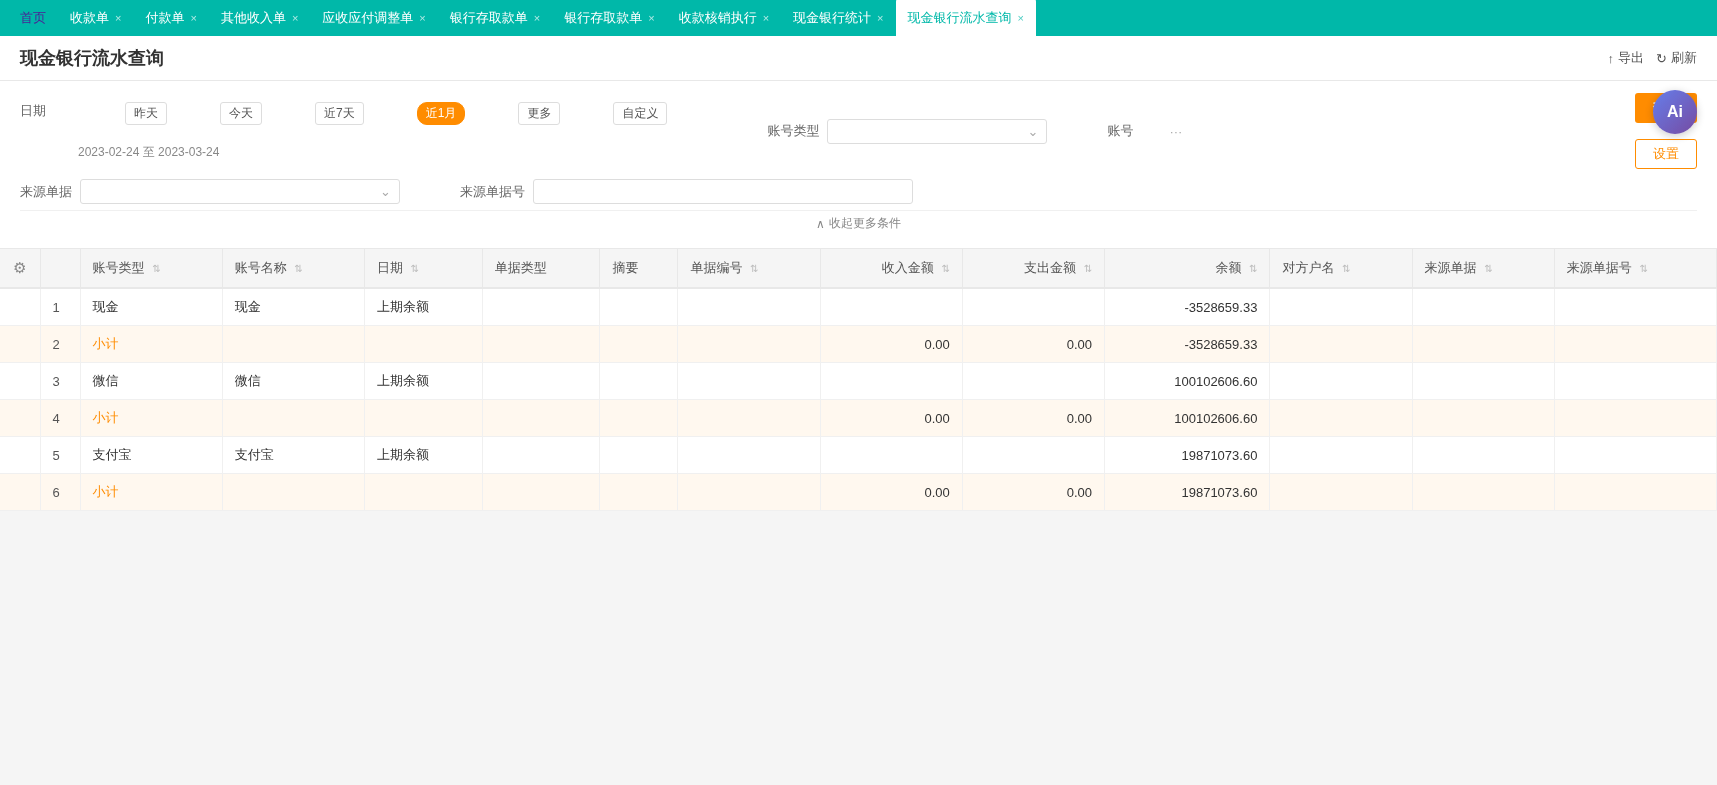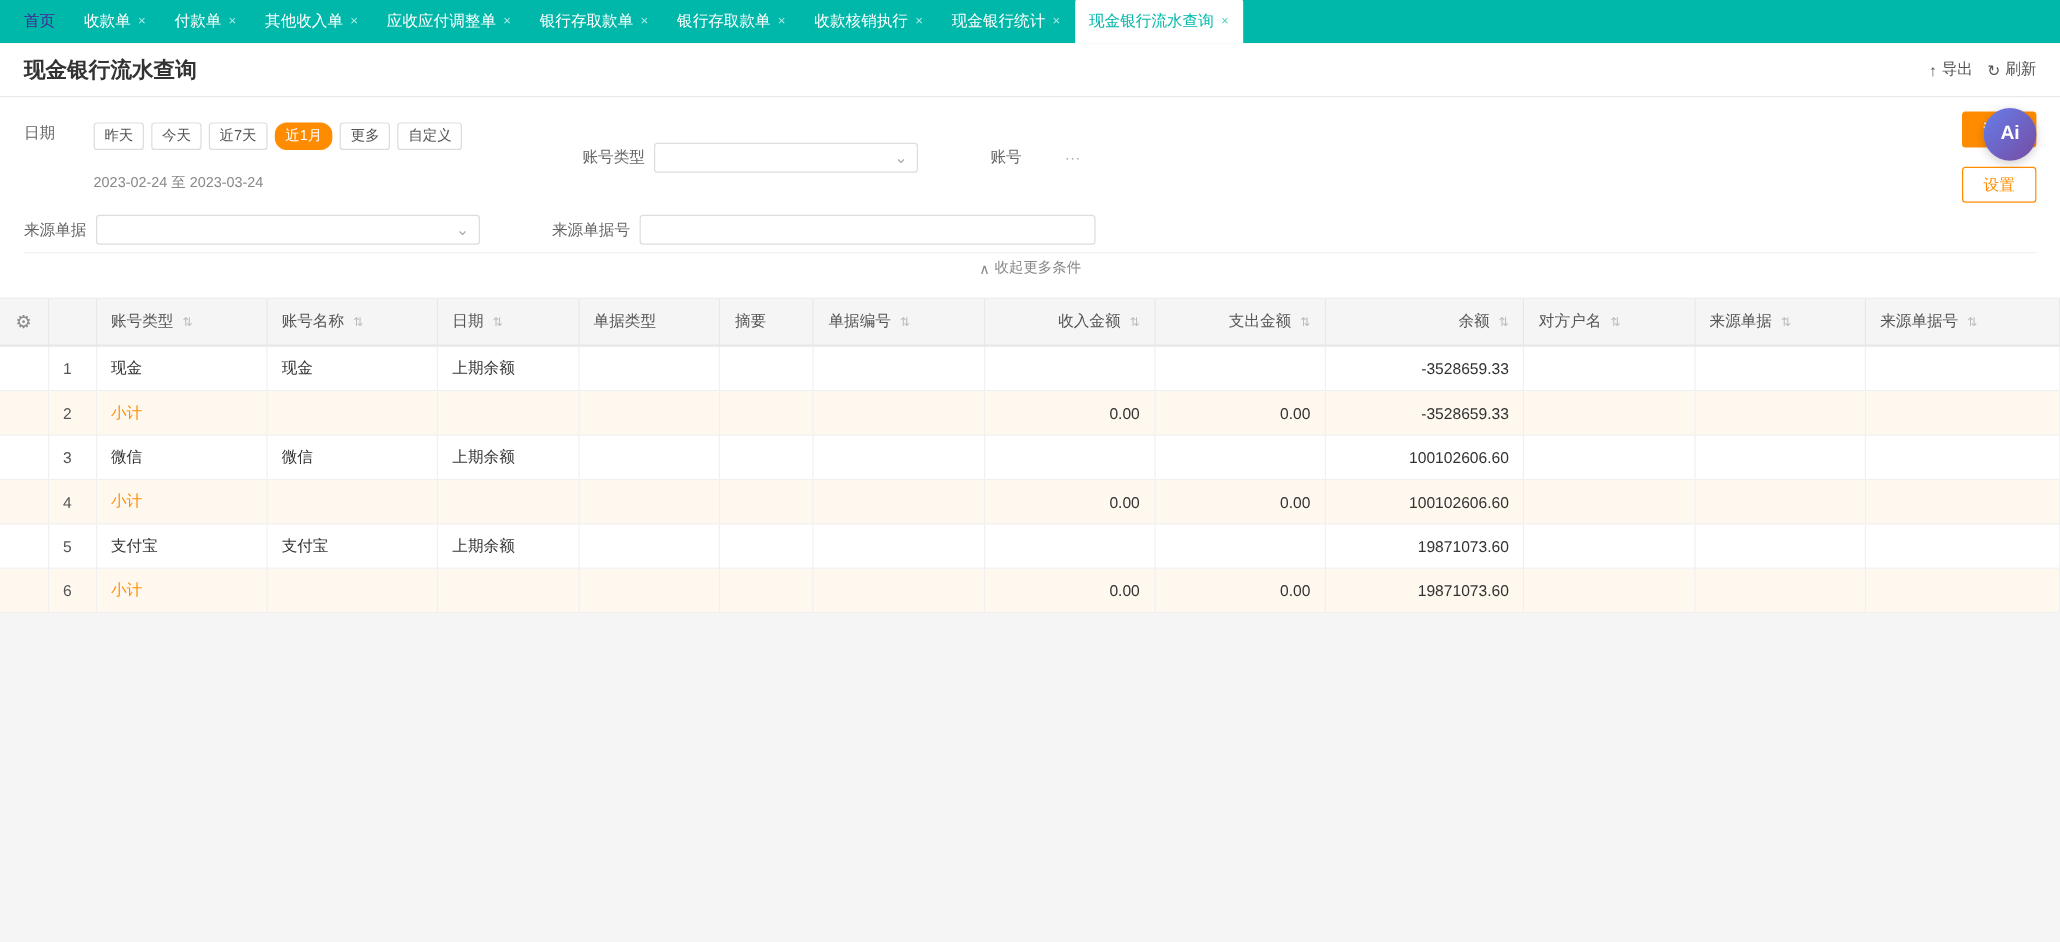--- a/index.html
+++ b/index.html
@@ -96,20 +96,21 @@
       gap: 6px;
     }
     .date-btn {
       padding: 2px 8px;
       border: 1px solid #ddd;
       border-radius: 3px;
       cursor: pointer;
       font-size: 12px;
       color: #555;
       background: #fff;
+      margin-left: 47px;
     }
     .date-btn.active {
       background: #ff8c00;
       border-color: #ff8c00;
       color: #fff;
       border-radius: 10px;
       text-align: center;
     }
     .date-range-text {
       font-size: 12px;

